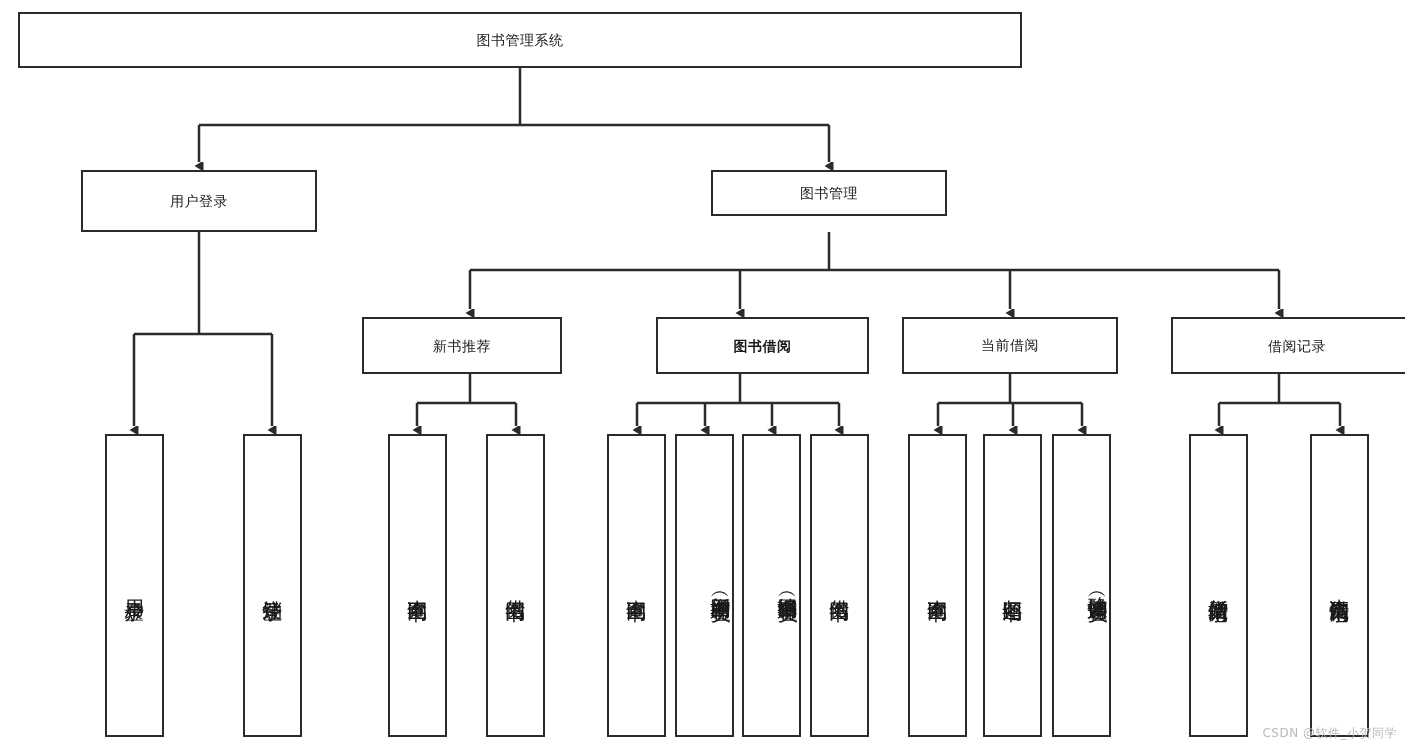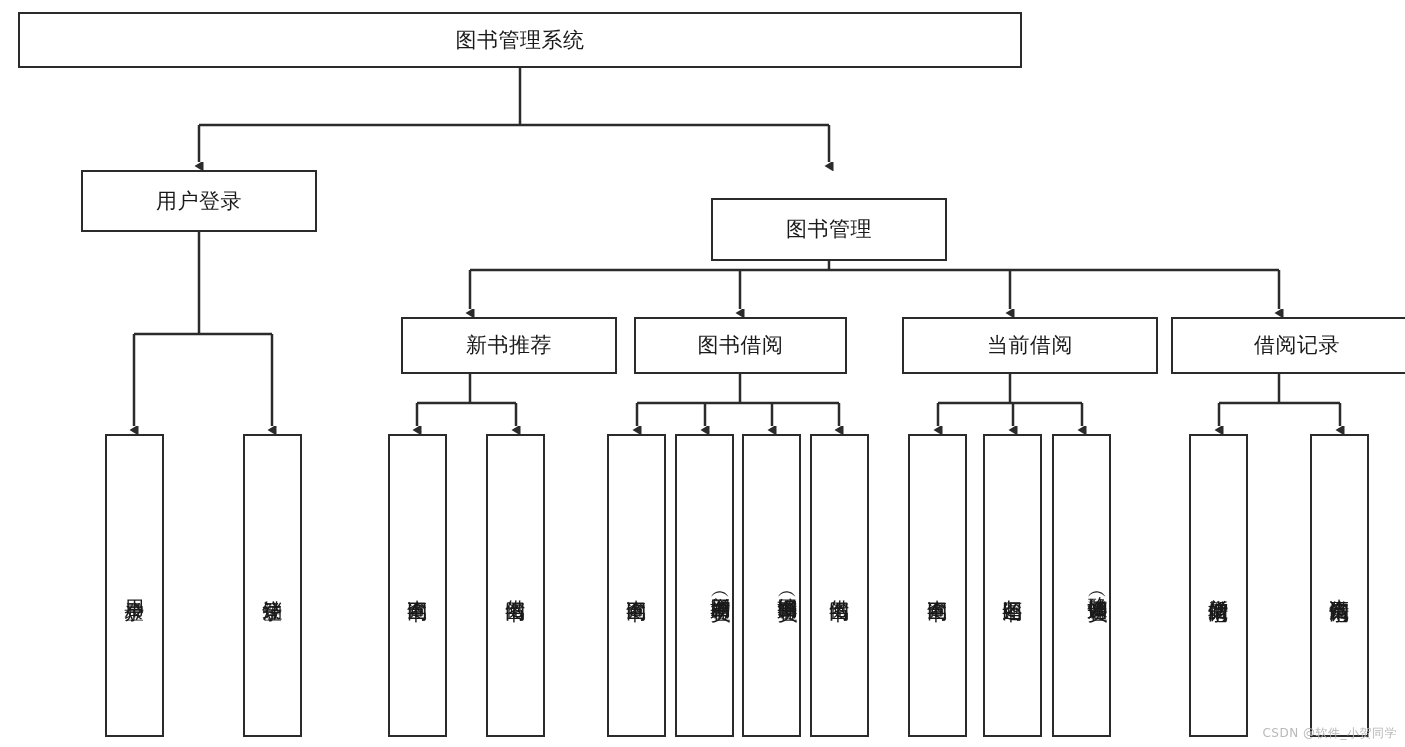--- a/index.html
+++ b/index.html
@@ -31,21 +31,21 @@
     box-sizing: border-box;
     border: 2.5px solid #2b2b2b;
     background: #ffffff;
     display: flex;
     align-items: center;
     justify-content: center;
     color: #1a1a1a;
     line-height: 1.0;
   }
   .node.horiz {
-    font-size: 21px;
+    font-size: 14px;
     letter-spacing: 0.5px;
   }
   .node.vert {
     writing-mode: vertical-rl;
     text-orientation: upright;
     font-size: 20px;
     padding: 8px 0;
     line-height: 1.12;
     letter-spacing: 1px;
   }
@@ -122,31 +122,31 @@
     </g>
   </svg>
 
   <div class="node horiz" style="left:18px;top:12px;width:1004px;height:56px;">
     <span class="node-label">图书管理系统</span>
   </div>
 
   <div class="node horiz" style="left:81px;top:170px;width:236px;height:62px;">
     <span class="node-label">用户登录</span>
   </div>
-  <div class="node horiz" style="left:711px;top:170px;width:236px;height:63px;margin-top:28px;">
+  <div class="node horiz" style="left:711px;top:170px;width:236px;height:46px;">
     <span class="node-label">图书管理</span>
   </div>
 
-  <div class="node horiz" style="left:362px;top:317px;width:216px;height:57px;margin-left:39px;">
+  <div class="node horiz" style="left:362px;top:317px;width:200px;height:57px;">
     <span class="node-label">新书推荐</span>
   </div>
-  <div class="node horiz" style="left:634px;top:317px;width:213px;height:57px;">
+  <div class="node horiz" style="left:656px;top:317px;width:213px;height:57px;font-weight:bold;">
     <span class="node-label">图书借阅</span>
   </div>
-  <div class="node horiz" style="left:902px;top:317px;width:256px;height:57px;">
+  <div class="node horiz" style="left:902px;top:317px;width:216px;height:57px;font-family:Liberation Serif, serif;">
     <span class="node-label">当前借阅</span>
   </div>
   <div class="node horiz" style="left:1171px;top:317px;width:252px;height:57px;">
     <span class="node-label">借阅记录</span>
   </div>
 
   <div class="node vert" style="left:105px;top:434px;width:59px;height:303px;">
     <span class="node-label">用户登录</span>
   </div>
   <div class="node vert" style="left:243px;top:434px;width:59px;height:303px;">

